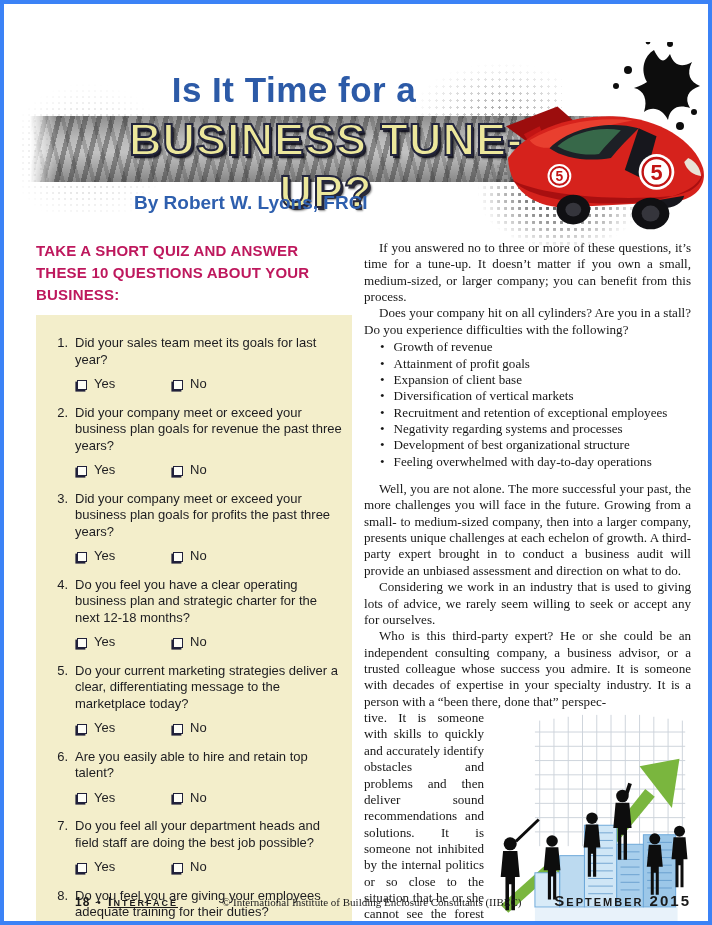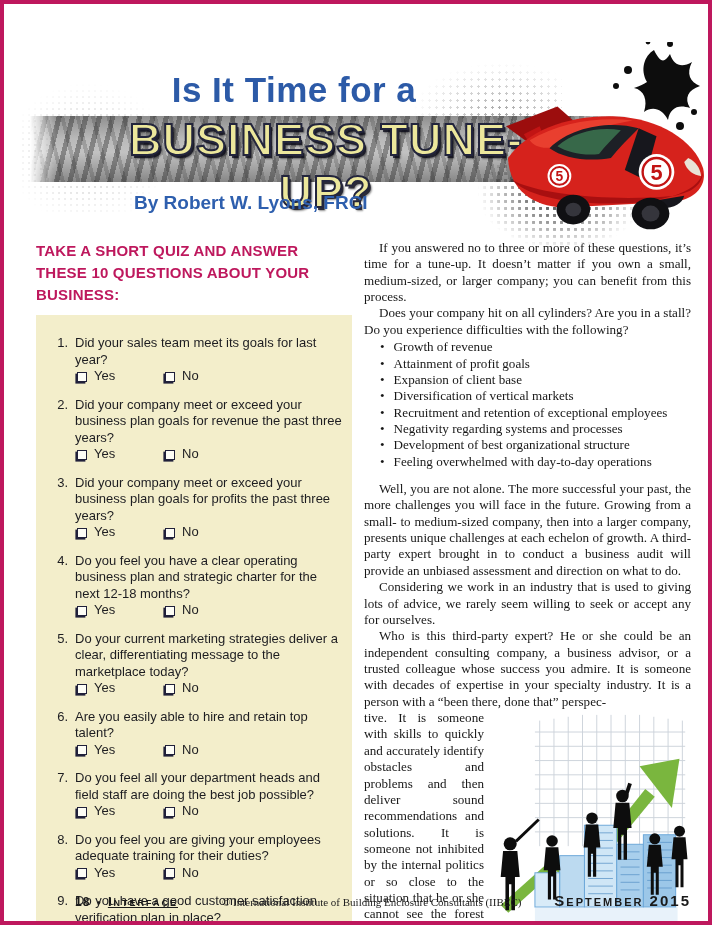--- a/index.html
+++ b/index.html
@@ -1,18 +1,18 @@
 <!DOCTYPE html>
 <html><head>
 <meta charset="utf-8">
 <style>
   html,body{margin:0;padding:0;background:#e8e8e8;}
   .page{
     width:712px;height:925px;box-sizing:border-box;margin:0 auto;
-    background:#ffffff;border:4px solid #be185d;position:relative;overflow:hidden;
+    background:#ffffff;border:4px solid #3b82f6;position:relative;overflow:hidden;
     font-family:"Liberation Sans",sans-serif;
   }
   
   .masthead{position:relative;height:182px;margin-top:50px;}
   .tread-band{
     position:absolute;left:26px;top:62px;width:600px;height:66px;
     background:
       repeating-linear-gradient(104deg, rgba(35,35,35,.38) 0 5px, rgba(0,0,0,0) 5px 13px),
       repeating-linear-gradient(76deg, rgba(60,60,60,.25) 0 4px, rgba(0,0,0,0) 4px 15px),
       linear-gradient(180deg,#8f8f8f 0%,#b9b9b9 34%,#c2c2c2 55%,#9a9a9a 86%,#868686 100%);
@@ -63,21 +63,21 @@
     margin:0 0 10px 0;font-size:15px;font-weight:bold;color:#be185d;line-height:1.45;
     letter-spacing:.2px;
   }
   .quiz-box{
     background:#f3eecb;padding:20px 10px 18px 12px;color:#1d1d21;
   }
   .quiz-list{list-style:none;margin:0;padding:0;}
   .question{display:flex;margin:0 0 12px 0;font-size:13px;line-height:1.27;}
   .qnum{flex:0 0 20px;text-align:right;margin-right:7px;}
   .qbody{flex:1;}
-  .answers{margin-top:0;display:flex;}
+  .answers{margin-top:8px;display:flex;gap:8px;}
   .answer{display:inline-flex;align-items:center;gap:7px;width:88px;cursor:default;}
   .cb{
     display:inline-block;width:8px;height:8px;background:#fdfdf6;
     border:1.6px solid #20203a;box-shadow:-1.6px 1.6px 0 #20203a;margin-left:2px;
   }
   .col-right{
     flex:1;font-family:"Liberation Serif",serif;font-size:13.1px;line-height:1.25;
     color:#171717;text-align:justify;
   }
   .para{margin:0;}

